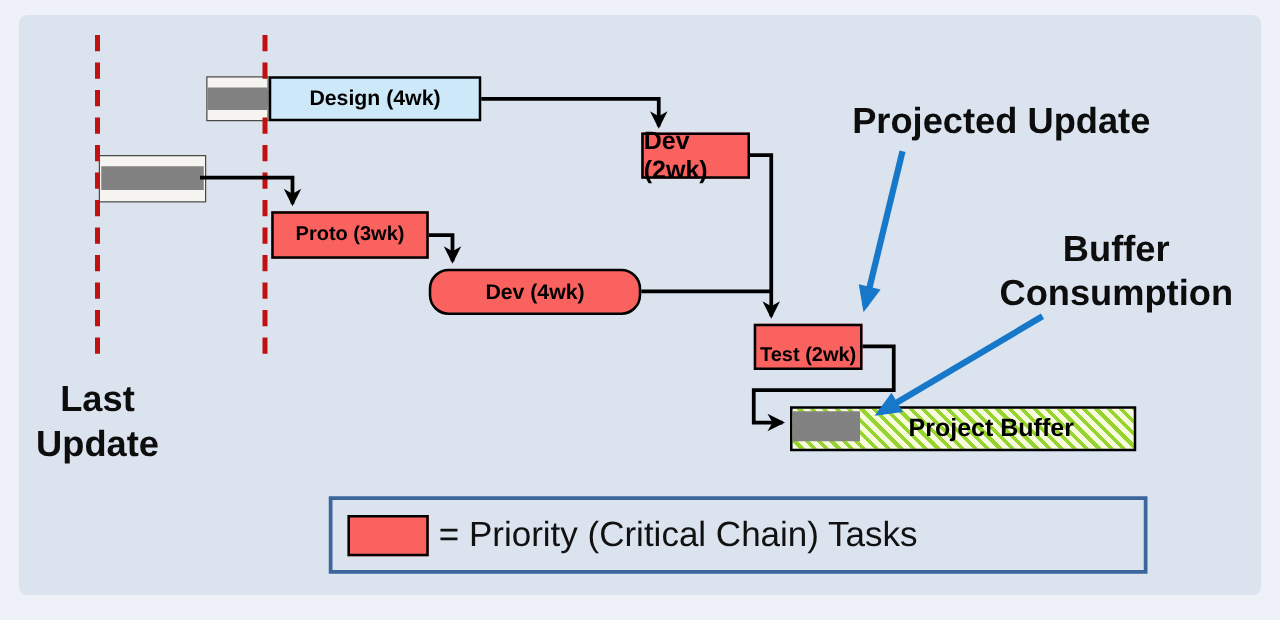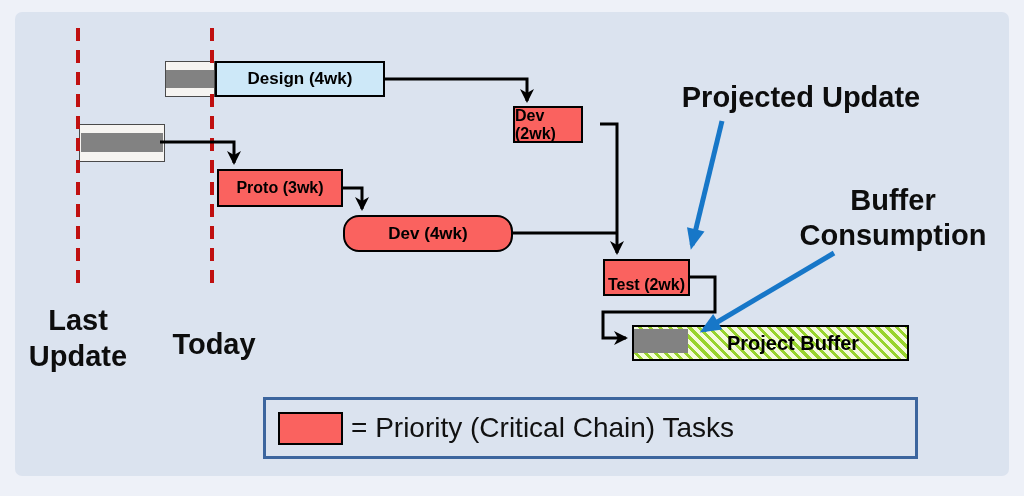--- a/index.html
+++ b/index.html
@@ -79,21 +79,21 @@
   <div class="progress-outer" style="left:165px;top:61px;width:50px;height:36px;"></div>
   <div class="progress-fill" style="left:166px;top:70px;width:48px;height:18px;"></div>
 
   <div class="progress-outer" style="left:79px;top:124px;width:86px;height:38px;"></div>
   <div class="progress-fill" style="left:81px;top:133px;width:82px;height:19px;"></div>
 
   <div class="task normal" style="left:215px;top:61px;width:170px;height:36px;font-size:17px;">
     <span>Design (4wk)</span>
   </div>
 
-  <div class="task critical" style="left:513px;top:106px;width:70px;height:37px;font-size:16px;justify-content:flex-end;">
+  <div class="task critical" style="left:513px;top:106px;width:87px;height:37px;font-size:20px;justify-content:flex-end;">
     <span>Dev (2wk)</span>
   </div>
 
   <div class="task critical" style="left:217px;top:169px;width:126px;height:38px;font-size:16px;">
     <span>Proto (3wk)</span>
   </div>
 
   <div class="task critical" style="left:343px;top:215px;width:170px;height:37px;font-size:17px;border-radius:16px;">
     <span>Dev (4wk)</span>
   </div>
@@ -136,22 +136,19 @@
   <div class="callout" style="left:768px;top:183px;width:250px;">
     <div>Buffer</div>
     <div>Consumption</div>
   </div>
 
   <div class="timeline-label" style="left:8px;top:302px;width:140px;">
     <div>Last</div>
     <div>Update</div>
   </div>
 
-  <div class="timeline-label" style="left:154px;top:326px;width:120px;">
-    <span>Today</span>
-  </div>
 
   <div id="legend">
     <div class="swatch"></div>
     <div class="legend-text">= Priority (Critical Chain) Tasks</div>
   </div>
 
 </div>
 
 </body></html>

